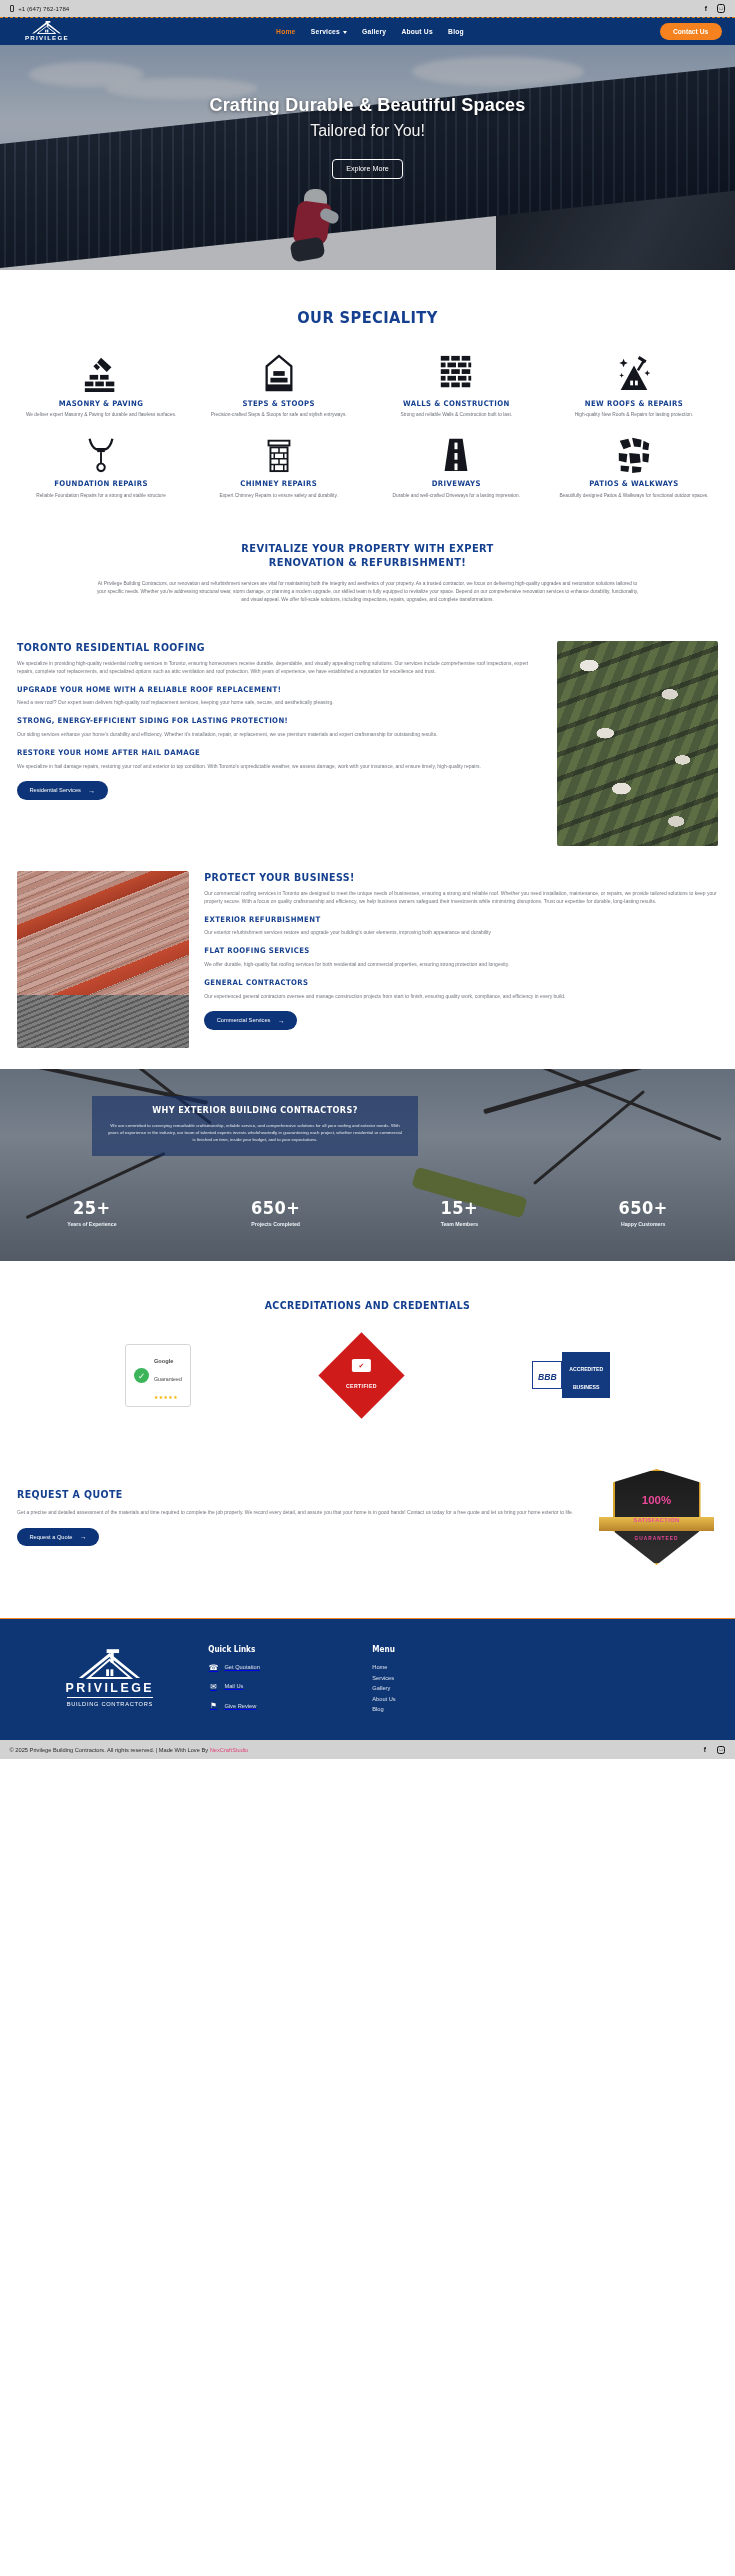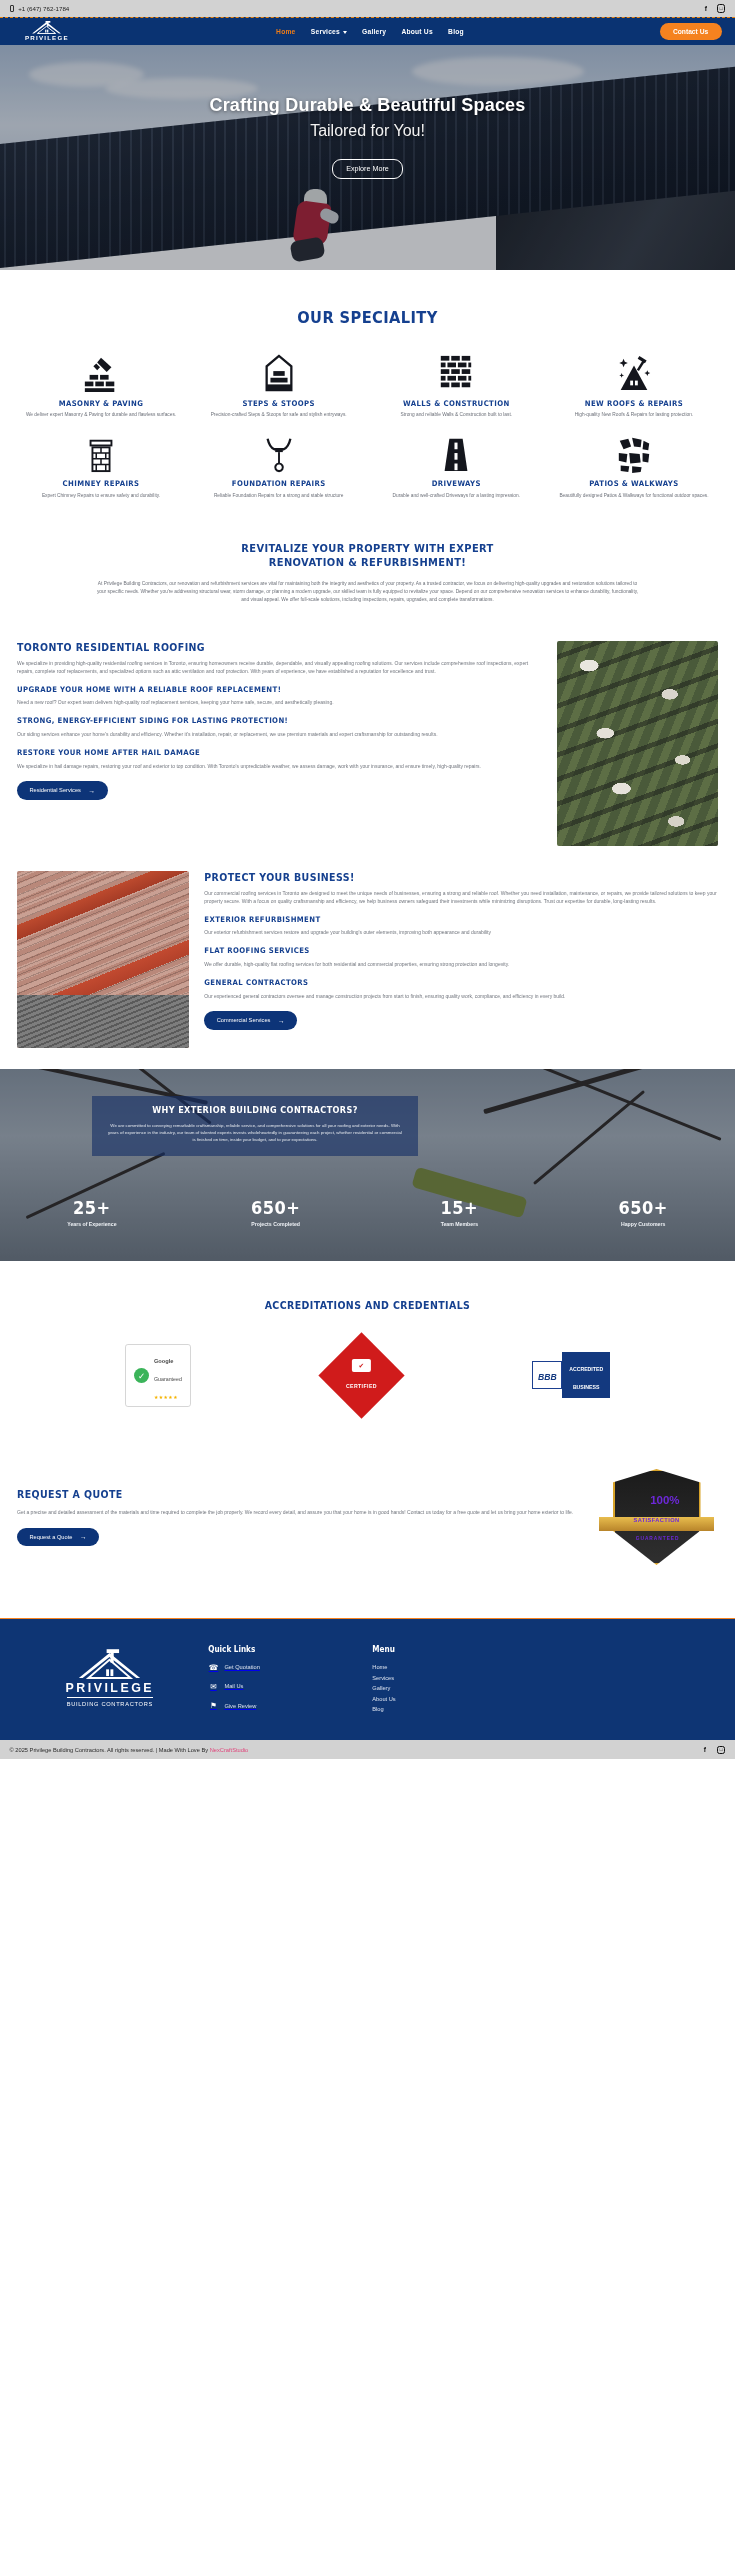--- a/index.html
+++ b/index.html
@@ -72,21 +72,21 @@
   .worker .body { position:absolute; left:7.7px; top:13.4px; width:34px;height:44px;background:#b0263b;border-radius:9.6px 5.7px 13.4px 9.6px; transform:rotate(8deg);}
   .worker .arm  { position:absolute; left:33px; top:21px; width:19px;height:11.5px;background:#cfd3d6;border-radius:5.7px; transform:rotate(25deg);}
   .worker .leg  { position:absolute; left:3.8px; top:50px; width:33px;height:21px;background:#2b2f35;border-radius:7.7px; transform:rotate(-10deg);}
   .hero-veil { position:absolute; inset:0; background:rgba(8,14,26,.30); }
   .hero-content { position:absolute; inset:0; display:flex; flex-direction:column;
     align-items:center; justify-content:flex-start; padding-top:50px; text-align:center; }
   .hero-h1 { color:#ffffff; font-size:18px; font-weight:700; letter-spacing:0.2px;
              text-shadow:0 1px 3.8px rgba(0,0,0,.5); }
   .hero-h2 { color:#f2f2f2; font-size:16px; font-weight:400; margin-top:5.7px;
              text-shadow:0 1px 3.8px rgba(0,0,0,.5); }
-  .hero-btn { margin-top:19px; background:transparent; border:1px solid #ffffff; border-radius:9px;
+  .hero-btn { margin-top:19px; background:transparent; border:1px solid #ffffff; border-radius:4px;
               color:#fff; font-size:7.2px; padding:4.8px 13.4px; cursor:pointer; }
   .h-blue {
     color:#15408f; font-weight:800; letter-spacing:0.4px; text-transform:uppercase;
     font-family:"DejaVu Sans Condensed","Liberation Sans Narrow","Liberation Sans", sans-serif;
   }
 
   
   .speciality { padding:38px 17px 25px; }
   .spec-title { font-size:16.3px; text-align:center; margin-bottom:25px; }
   .spec-grid { display:grid; grid-template-columns:repeat(4,1fr); gap:13.4px 9.6px; }
@@ -195,21 +195,21 @@
   .quote { display:flex; align-items:center; gap:19px; padding:29px 17px 48px; }
   .q-left { flex:1; }
   .q-title { font-size:10.5px; margin-bottom:7.7px; }
   .q-body { font-size:5px; line-height:8.2px; color:#72767e; }
   .seal { width:123px;height:105px; flex:none; position:relative;
     display:flex;align-items:center;justify-content:center;}
   .seal-shield { position:absolute; width:88px;height:96px;
     background:linear-gradient(#1b1b1b,#2f2f2f);
     clip-path:polygon(50% 0,100% 14%,100% 64%,50% 100%,0 64%,0 14%);
     border:2.9px solid #d8a32a; }
-  .seal-in { position:relative; color:#6d28d9; text-align:right; z-index:2; }
+  .seal-in { position:relative; color:#ec4899; text-align:center; z-index:2; }
   .seal-100 { font-size:11.5px; font-weight:800; line-height:11.5px;}
   .seal-s { font-size:5.7px; font-weight:700; letter-spacing:0.4px;}
   .seal-g { font-size:4.8px; font-weight:700; letter-spacing:1px; margin-top:1.9px;}
   .ribbon { position:absolute; left:3.8px; right:3.8px; top:52px; height:14.4px;
     background:linear-gradient(#e8bd4e,#b8842a); z-index:1; }
 
   
   .footer { background:#0e3574; border-top:1.9px solid #f5821f; padding:25px 21px 21px;
             display:grid; grid-template-columns:1.15fr 1fr 1fr 1.15fr; gap:9.6px; }
   .f-logo { display:flex; flex-direction:column; align-items:center; padding-top:5.7px; }
@@ -374,40 +374,40 @@
               <path d="M7 20 l.7 1.8 1.8.7 -1.8.7 -.7 1.8 -.7-1.8 -1.8-.7 1.8-.7z" fill="#14161d"></path>
             </svg>
         </div>
         <div class="h-blue spec-name">NEW ROOFS &amp; REPAIRS</div>
         <div class="spec-desc">High-quality New Roofs &amp; Repairs for lasting protection.</div>
       </div>
 
       <div class="spec-cell">
         <div class="spec-ico">
           <svg width="38" height="38" viewBox="0 0 40 40">
-              <rect x="9" y="6" width="22" height="5" fill="none" stroke="#14161d" stroke-width="2"></rect>
-              <rect x="11" y="13" width="18" height="25" fill="none" stroke="#14161d" stroke-width="2"></rect>
-              <path d="M11 19 h18 M11 25 h18 M11 31 h18 M20 13 v6 M15 19 v6 M25 19 v6 M20 25 v6 M15 31 v7 M25 31 v7" stroke="#14161d" stroke-width="1.6" fill="none"></path>
-            </svg>
-        </div>
-        <div class="h-blue spec-name">CHIMNEY REPAIRS</div>
-        <div class="spec-desc">Expert Chimney Repairs to ensure safety and durability.</div>
-      </div>
-
-      <div class="spec-cell">
-        <div class="spec-ico">
-          <svg width="38" height="38" viewBox="0 0 40 40">
               <path d="M8 4 q2 9 7 11 h10 q5-2 7-11" fill="none" stroke="#14161d" stroke-width="2.4"></path>
               <rect x="16" y="14" width="8" height="4" fill="#14161d"></rect>
               <rect x="19" y="18" width="2" height="12" fill="#14161d"></rect>
               <path d="M20 30 a4 4 0 1 0 .1 0" fill="none" stroke="#14161d" stroke-width="2.2"></path>
             </svg>
         </div>
         <div class="h-blue spec-name">FOUNDATION REPAIRS</div>
         <div class="spec-desc">Reliable Foundation Repairs for a strong and stable structure</div>
+      </div>
+
+      <div class="spec-cell">
+        <div class="spec-ico">
+          <svg width="38" height="38" viewBox="0 0 40 40">
+              <rect x="9" y="6" width="22" height="5" fill="none" stroke="#14161d" stroke-width="2"></rect>
+              <rect x="11" y="13" width="18" height="25" fill="none" stroke="#14161d" stroke-width="2"></rect>
+              <path d="M11 19 h18 M11 25 h18 M11 31 h18 M20 13 v6 M15 19 v6 M25 19 v6 M20 25 v6 M15 31 v7 M25 31 v7" stroke="#14161d" stroke-width="1.6" fill="none"></path>
+            </svg>
+        </div>
+        <div class="h-blue spec-name">CHIMNEY REPAIRS</div>
+        <div class="spec-desc">Expert Chimney Repairs to ensure safety and durability.</div>
       </div>
 
       <div class="spec-cell">
         <div class="spec-ico">
           <svg width="38" height="38" viewBox="0 0 40 40">
               <path d="M13 4 h14 l5 34 H8 Z" fill="#14161d"></path>
               <rect x="18.4" y="8" width="3.2" height="7" fill="#ffffff"></rect>
               <rect x="18.4" y="19" width="3.2" height="7" fill="#ffffff"></rect>
               <rect x="18.4" y="30" width="3.2" height="7" fill="#ffffff"></rect>
             </svg>

